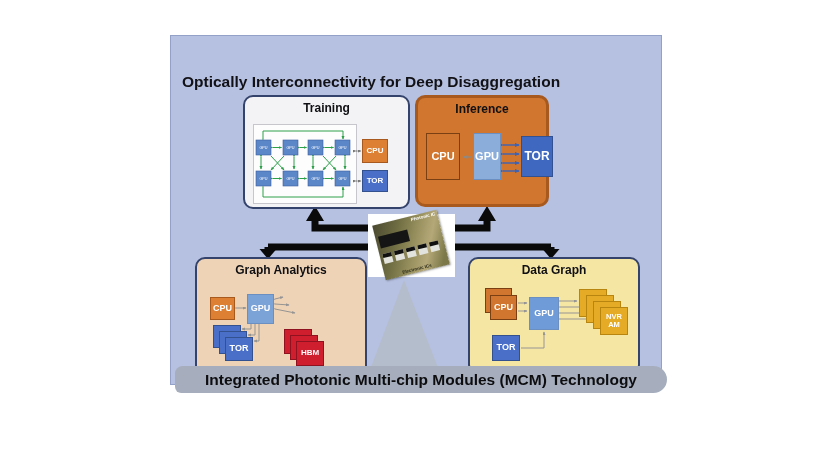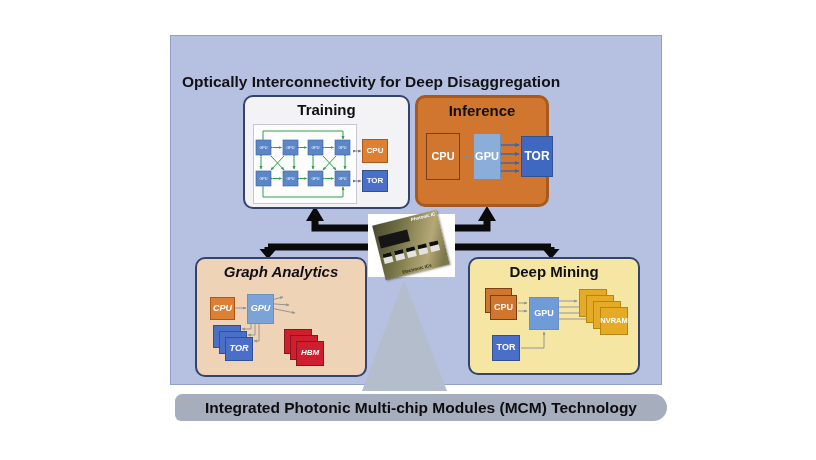--- a/index.html
+++ b/index.html
@@ -9,25 +9,25 @@
   #panel{position:absolute;left:170px;top:35px;width:492px;height:350px;
          background:#b6c1e1;border:1px solid #93a1c9;box-sizing:border-box;z-index:0;}
   .panel-title{position:absolute;left:182px;top:41px;font-size:15.5px;font-weight:bold;
          color:#121216;z-index:2;white-space:nowrap;margin-top:32px;}
   .panel-subtitle{position:absolute;left:182px;top:60px;font-size:13.5px;color:#15151c;
          z-index:2;white-space:nowrap;}
   
   .appbox{position:absolute;border:2px solid #34436b;border-radius:10px;
           box-sizing:border-box;z-index:2;}
   .appbox .boxtitle{position:absolute;left:0;right:0;top:4px;text-align:center;
-          font-size:15px;font-weight:bold;color:#101014;}
+          font-size:12px;font-weight:bold;color:#101014;}
   #training{left:243px;top:95px;width:167px;height:114px;background:#f3f3f6;}
   #inference{left:415px;top:95px;width:134px;height:112px;background:#d0762e;
              border:3px solid #a85a1e;}
-  #graph-analytics{left:195px;top:257px;width:172px;height:120px;background:#efd3b6;font-style:italic;}
+  #graph-analytics{left:195px;top:257px;width:172px;height:120px;background:#efd3b6;}
   #data-mining{left:468px;top:257px;width:172px;height:118px;background:#f6e6a3;}
   
   .chip{position:absolute;display:flex;align-items:center;justify-content:center;
         color:#fff;font-weight:bold;box-sizing:border-box;line-height:1.05;
         font-family:"Liberation Sans",sans-serif;text-align:center;}
   .chip-orange{background:#dd8033;border:1px solid #a85a1e;}
   .chip-orange2{background:#d0762e;border:1px solid #7a3f12;}
   .chip-blue{background:#4a6fc8;border:1px solid #33508f;}
   .chip-lblue{background:#8badda;border:1px solid #6a8fc0;}
   .chip-red{background:#cf1f2f;border:1px solid #8f1220;margin-top:40px;}
@@ -41,21 +41,21 @@
   #board{position:absolute;left:10px;top:3px;width:66px;height:56px;
        background:linear-gradient(115deg,#4a4931,#6f6d42 30%,#9a9260 55%,#b5a878 72%,#7c7849 92%);
        transform:rotate(-14deg);box-shadow:1px 1px 2px rgba(0,0,0,.35);}
   #board .bigchip{position:absolute;left:3px;top:12px;width:30px;height:12px;background:#151515;}
   #board .die{position:absolute;top:30px;width:9px;height:10px;background:#e3e3dd;
        border-top:3px solid #101010;box-sizing:border-box;border-top-width:4px;}
   #board .lbl-top{position:absolute;right:2px;top:1px;font-size:4.5px;color:#fff;font-weight:bold;}
   #board .lbl-bot{position:absolute;left:0;right:0;bottom:1px;text-align:center;
        font-size:4.5px;color:#2e2e1c;font-weight:bold;}
   
-  #banner{position:absolute;left:175px;top:394px;width:492px;height:27px;background:#a6aebd;
+  #banner{position:absolute;left:175px;top:366px;width:492px;height:27px;background:#a6aebd;
        border-radius:12px 22px 22px 10px;z-index:2;display:flex;align-items:center;
        justify-content:center;}
   #banner span{font-size:15.5px;font-weight:bold;color:#0d0d10;white-space:nowrap;}
   #page-svg{position:absolute;left:0;top:0;z-index:1;}
 </style>
 </head>
 <body>
 
 <div id="page">
 
@@ -179,41 +179,41 @@
     <div class="chip chip-red" style="left:93px;top:36px;width:28px;height:25px;"></div>
     <div class="chip chip-red" style="left:99px;top:42px;width:28px;height:25px;font-size:8px;">HBM</div>
     <div class="chip chip-blue" style="left:16px;top:66px;width:28px;height:23px;"></div>
     <div class="chip chip-blue" style="left:22px;top:72px;width:28px;height:23px;"></div>
     <div class="chip chip-blue" style="left:28px;top:78px;width:28px;height:24px;font-size:9px;">TOR</div>
     <div class="chip chip-orange" style="left:13px;top:38px;width:25px;height:23px;font-size:9px;">CPU</div>
     <div class="chip chip-lblue" style="left:50px;top:35px;width:27px;height:30px;font-size:9px;background:#7ba3d8;">GPU</div>
   </div>
 
   <div id="data-mining" class="appbox">
-    <div class="boxtitle">Deep Mining</div>
+    <div class="boxtitle">Data Graph</div>
     <svg class="overlay" width="168" height="114">
       <defs>
         <marker id="mgy4" markerWidth="4" markerHeight="4" refX="3" refY="1.5" orient="auto">
           <path d="M0,0 L3.5,1.5 L0,3 z" fill="#949494"></path>
         </marker>
       </defs>
       <g stroke="#949494" stroke-width="1" fill="none">
         <line x1="48" y1="44" x2="57" y2="44" marker-end="url(#mgy4)"></line>
         <line x1="48" y1="52" x2="57" y2="52" marker-end="url(#mgy4)"></line>
         <line x1="90" y1="42" x2="107" y2="42" marker-start="url(#mgy4)" marker-end="url(#mgy4)"></line>
         <line x1="90" y1="48" x2="114" y2="48" marker-start="url(#mgy4)" marker-end="url(#mgy4)"></line>
         <line x1="90" y1="54" x2="121" y2="54" marker-start="url(#mgy4)" marker-end="url(#mgy4)"></line>
         <line x1="90" y1="60" x2="128" y2="60" marker-start="url(#mgy4)" marker-end="url(#mgy4)"></line>
         <polyline points="51,89 74,89 74,73" marker-end="url(#mgy4)"></polyline>
       </g>
     </svg>
     <div class="chip chip-gold" style="left:109px;top:30px;width:28px;height:28px;"></div>
     <div class="chip chip-gold" style="left:116px;top:36px;width:28px;height:28px;"></div>
     <div class="chip chip-gold" style="left:123px;top:42px;width:28px;height:28px;"></div>
-    <div class="chip chip-gold" style="left:130px;top:48px;width:28px;height:28px;font-size:7.5px;flex-direction:row;">
+    <div class="chip chip-gold" style="left:130px;top:48px;width:28px;height:28px;font-size:7.5px;flex-direction:column;">
       <span>NVR</span>
       <span>AM</span>
     </div>
     <div class="chip chip-orange2" style="left:15px;top:29px;width:27px;height:25px;"></div>
     <div class="chip chip-orange2" style="left:20px;top:36px;width:27px;height:25px;font-size:9px;">CPU</div>
     <div class="chip chip-lblue" style="left:59px;top:38px;width:30px;height:33px;font-size:9px;background:#6f9bd8;">GPU</div>
     <div class="chip chip-blue" style="left:22px;top:76px;width:28px;height:26px;font-size:9px;">TOR</div>
   </div>
 
   <div id="mcm">

